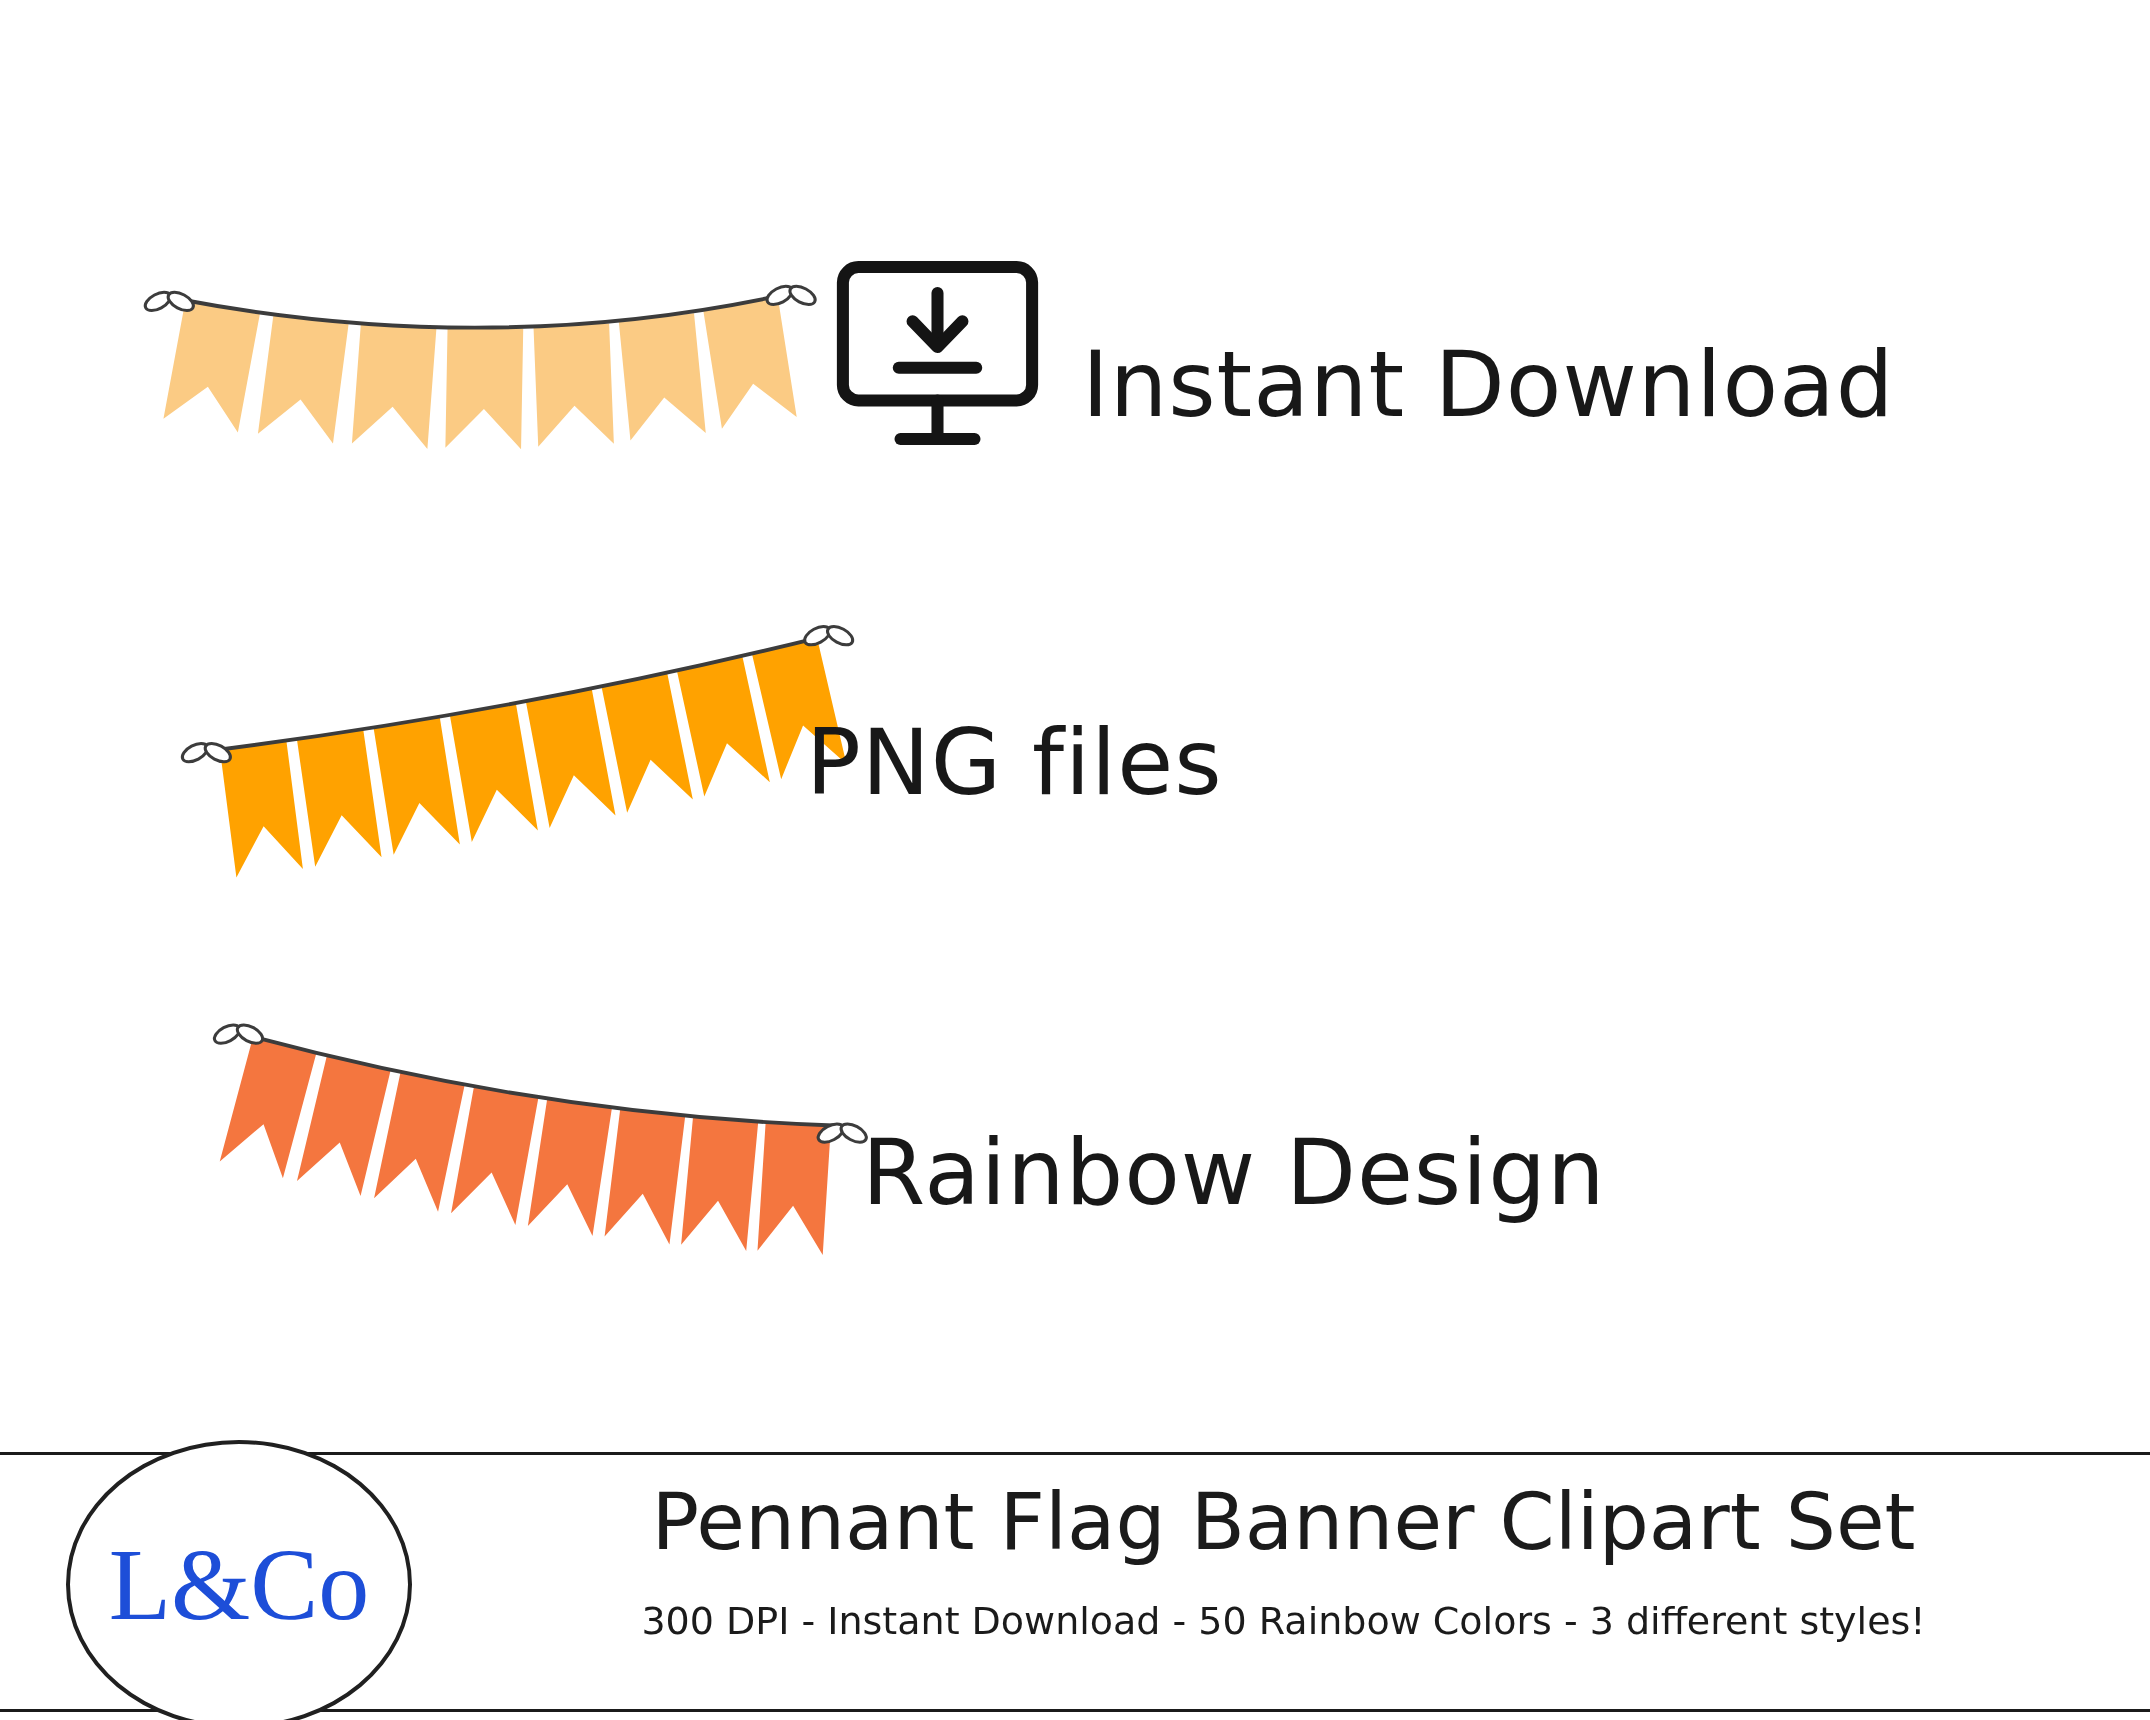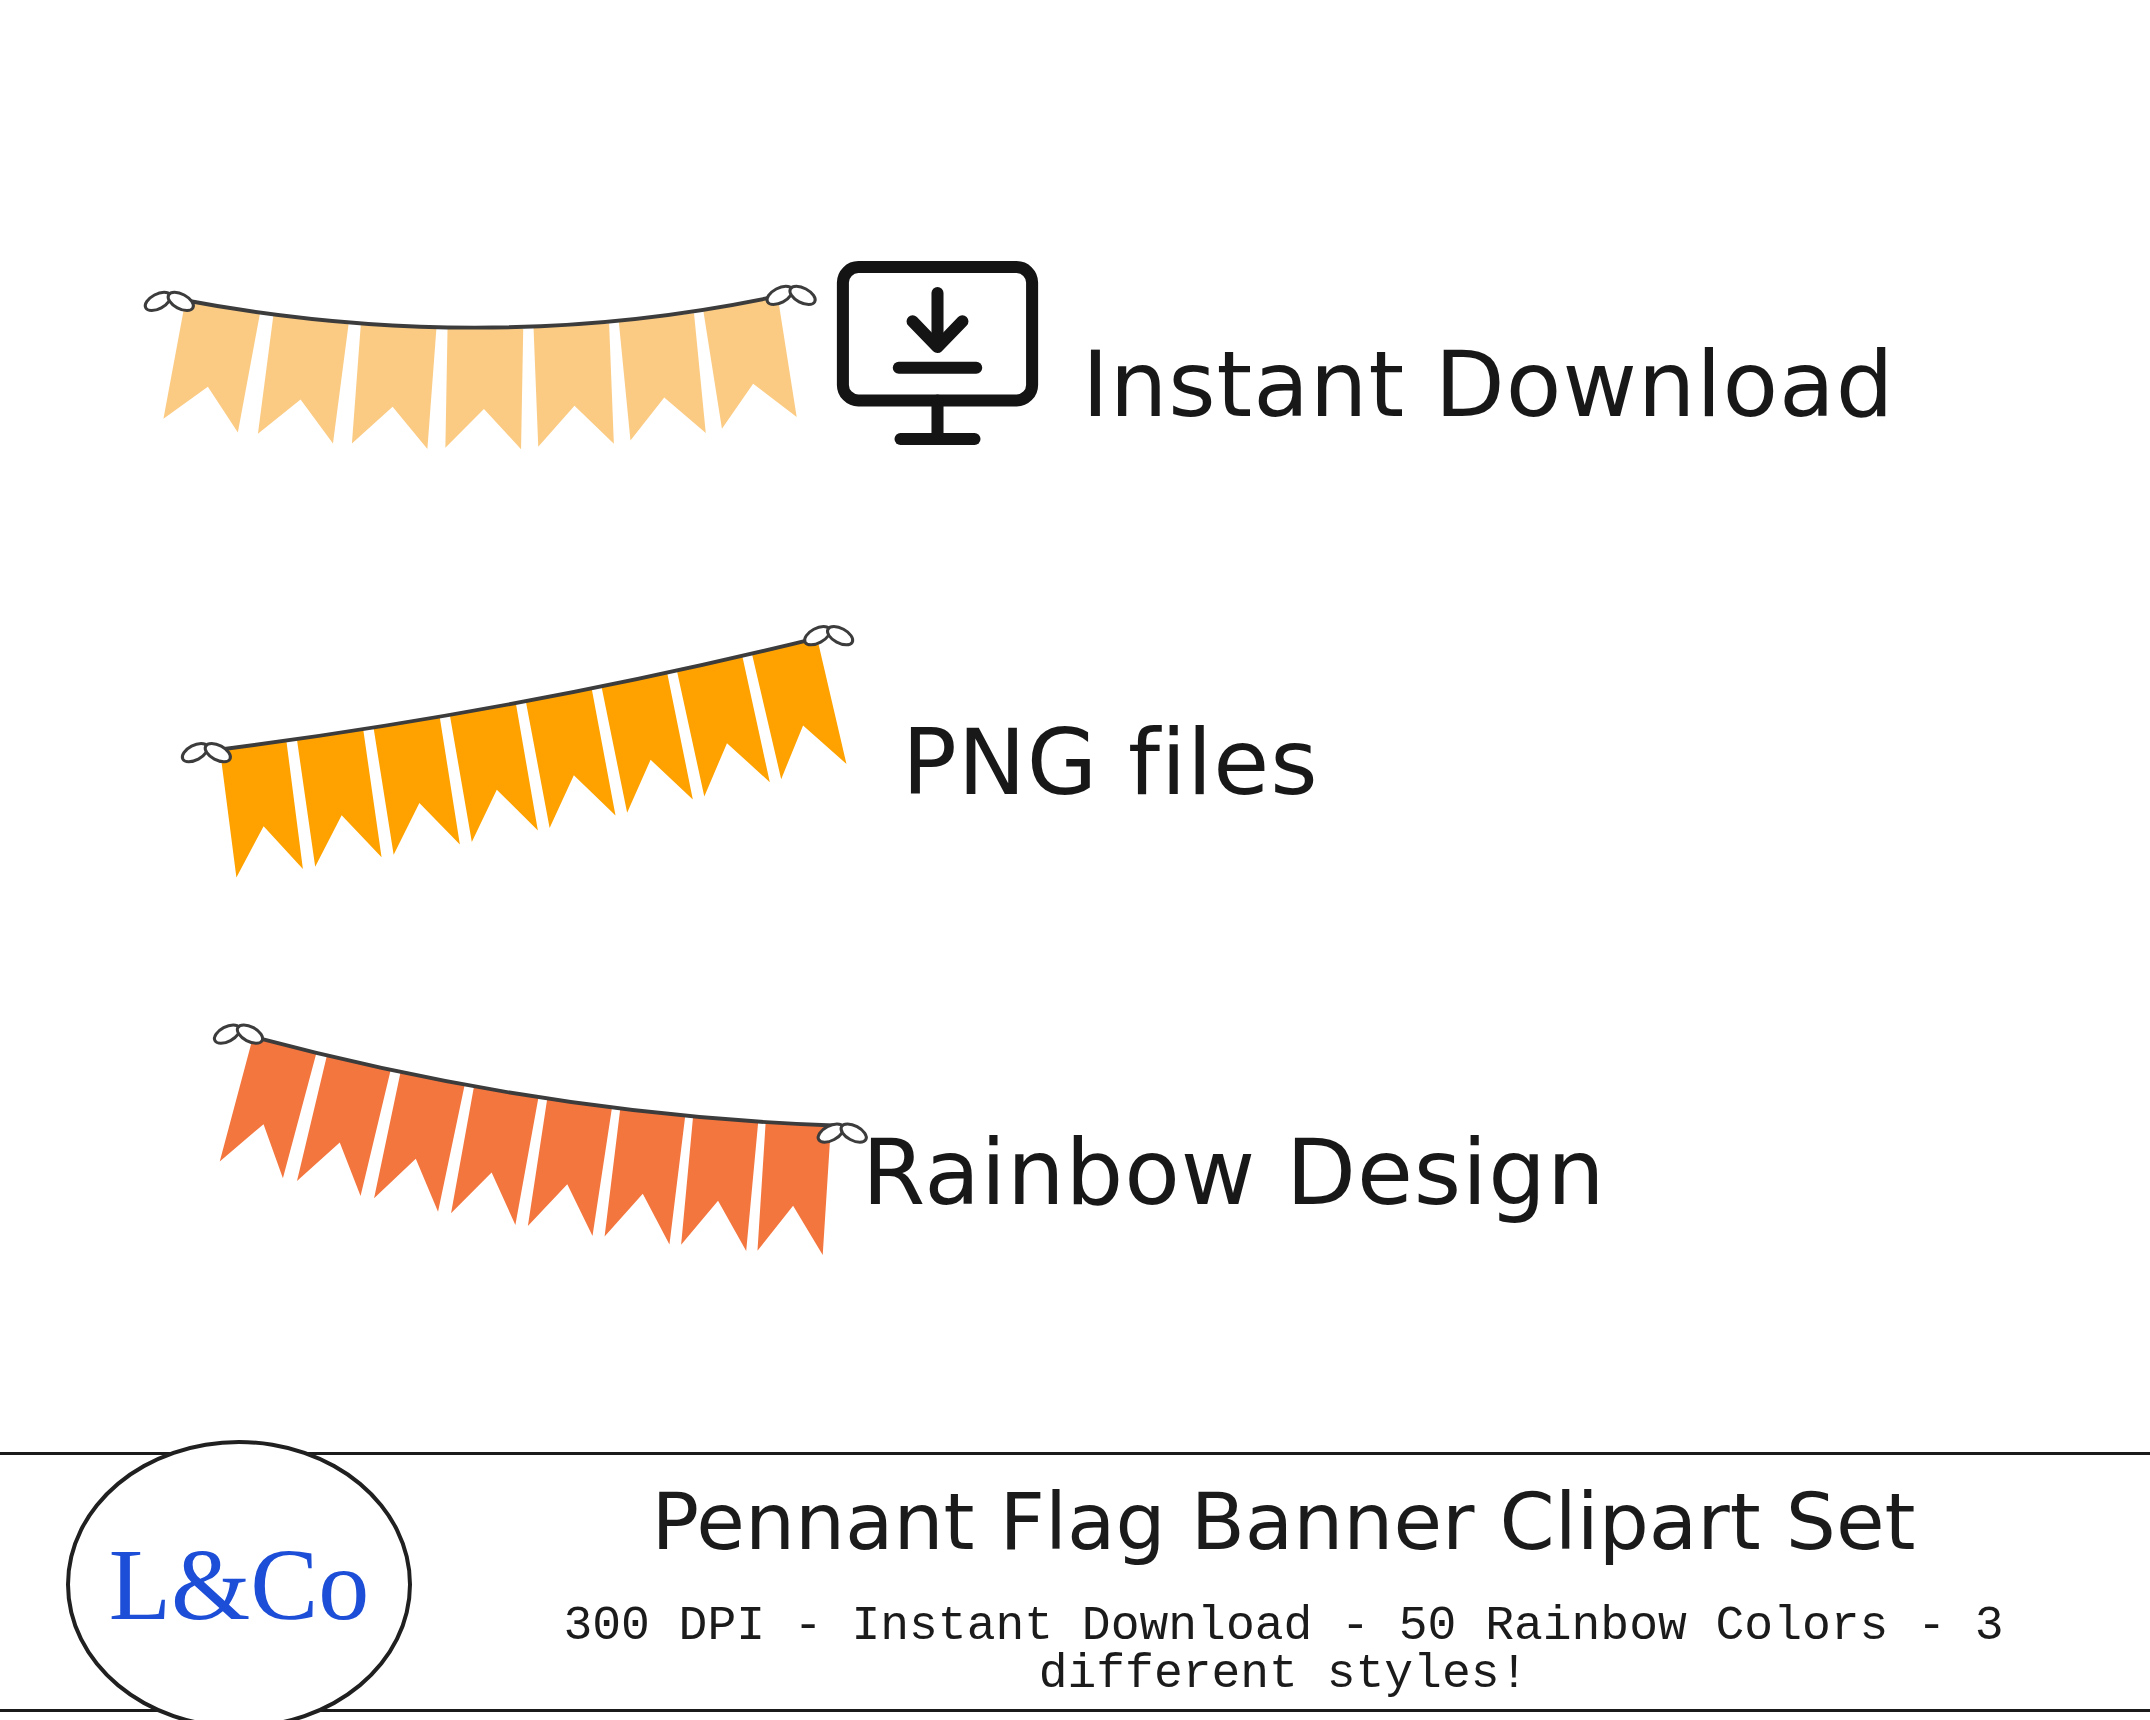--- a/index.html
+++ b/index.html
@@ -12,21 +12,21 @@
   svg .bow ellipse{fill:#ffffff;stroke:#3c3c3c;stroke-width:3.5px;}
   svg .flags polygon{stroke:none;}
   .dl-icon *{fill:none;stroke:#141414;stroke-width:14px;stroke-linecap:round;stroke-linejoin:round;}
   .hline{position:absolute;left:0;right:0;height:2.6px;background:#1b1b1b;z-index:1;}
   .logo{position:absolute;left:66px;top:1440px;width:346px;height:289px;background:#ffffff;
         border:4.3px solid #202020;border-radius:50%;z-index:3;
         display:flex;align-items:center;justify-content:center;box-sizing:border-box;}
   .logo-text{font-family:Liberation Serif, serif;font-size:102px;color:#1d4ed8;}
   .footer-text{position:absolute;left:447px;right:31px;text-align:center;z-index:2;}
   .title{top:1483px;font-size:79px;line-height:1;}
-  .subtitle{top:1602px;font-size:48px;line-height:1;font-family:Liberation Mono, monospace;}
+  .subtitle{top:1602px;font-size:38px;line-height:1;}
 </style>
 </head>
 <body>
 
 <div class="page">
 
   <svg class="banner" style="left:120px;top:250px;" width="723" height="258" viewBox="0 0 840 300">
     <g class="flags" fill="#FBCB84">
         <polygon points="0,0 88,0 88,140 44,94 0,140" transform="translate(75.708976 58.635408000000005) rotate(10.51)"></polygon>
         <polygon points="0,0 88,0 88,140 44,94 0,140" transform="translate(178.16205676000004 74.84181508) rotate(7.44)"></polygon>
@@ -73,21 +73,21 @@
       <g class="bow" transform="translate(70 210)">
         <ellipse cx="-14" cy="-2" rx="16" ry="8.5" transform="rotate(-28)"></ellipse>
         <ellipse cx="14" cy="-2" rx="16" ry="8.5" transform="rotate(28)"></ellipse>
       </g>
       <g class="bow" transform="translate(794 74)">
         <ellipse cx="-14" cy="-2" rx="16" ry="8.5" transform="rotate(-28)"></ellipse>
         <ellipse cx="14" cy="-2" rx="16" ry="8.5" transform="rotate(28)"></ellipse>
       </g>
     </svg>
 
-  <div class="feature-label" style="left:902px;top:677px;">PNG files</div>
+  <div class="feature-label" style="left:806px;top:677px;">PNG files</div>
 
   <svg class="banner" style="left:172px;top:938px;" width="766" height="387" viewBox="0 0 890 450">
     <g class="flags" fill="#F4763F">
         <polygon points="0,0 76,0 76,150 38,95 0,150" transform="translate(93.8992 114.8519) rotate(14.96)"></polygon>
         <polygon points="0,0 76,0 76,150 38,95 0,150" transform="translate(179.79784728 136.58452871000003) rotate(13.42)"></polygon>
         <polygon points="0,0 76,0 76,150 38,95 0,150" transform="translate(265.44769312 155.79804284) rotate(11.86)"></polygon>
         <polygon points="0,0 76,0 76,150 38,95 0,150" transform="translate(350.84873752 172.49244239) rotate(10.26)"></polygon>
         <polygon points="0,0 76,0 76,150 38,95 0,150" transform="translate(436.00098048 186.66772736) rotate(8.64)"></polygon>
         <polygon points="0,0 76,0 76,150 38,95 0,150" transform="translate(520.9044220000001 198.32389775000001) rotate(6.99)"></polygon>
         <polygon points="0,0 76,0 76,150 38,95 0,150" transform="translate(605.55906208 207.46095356) rotate(5.32)"></polygon>

